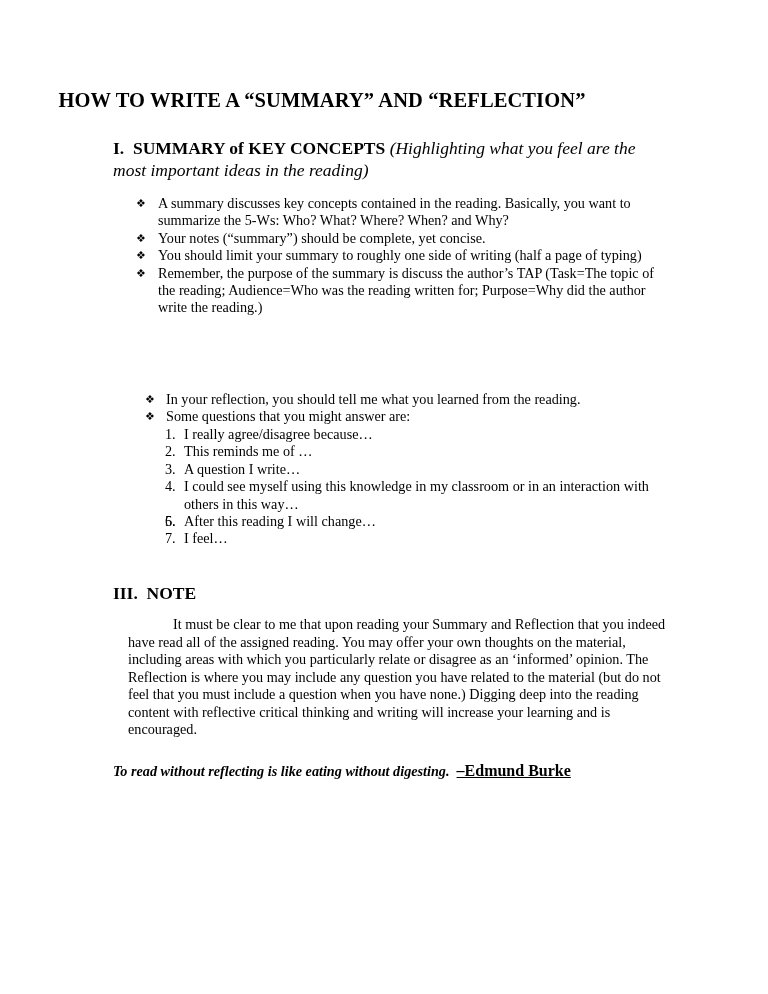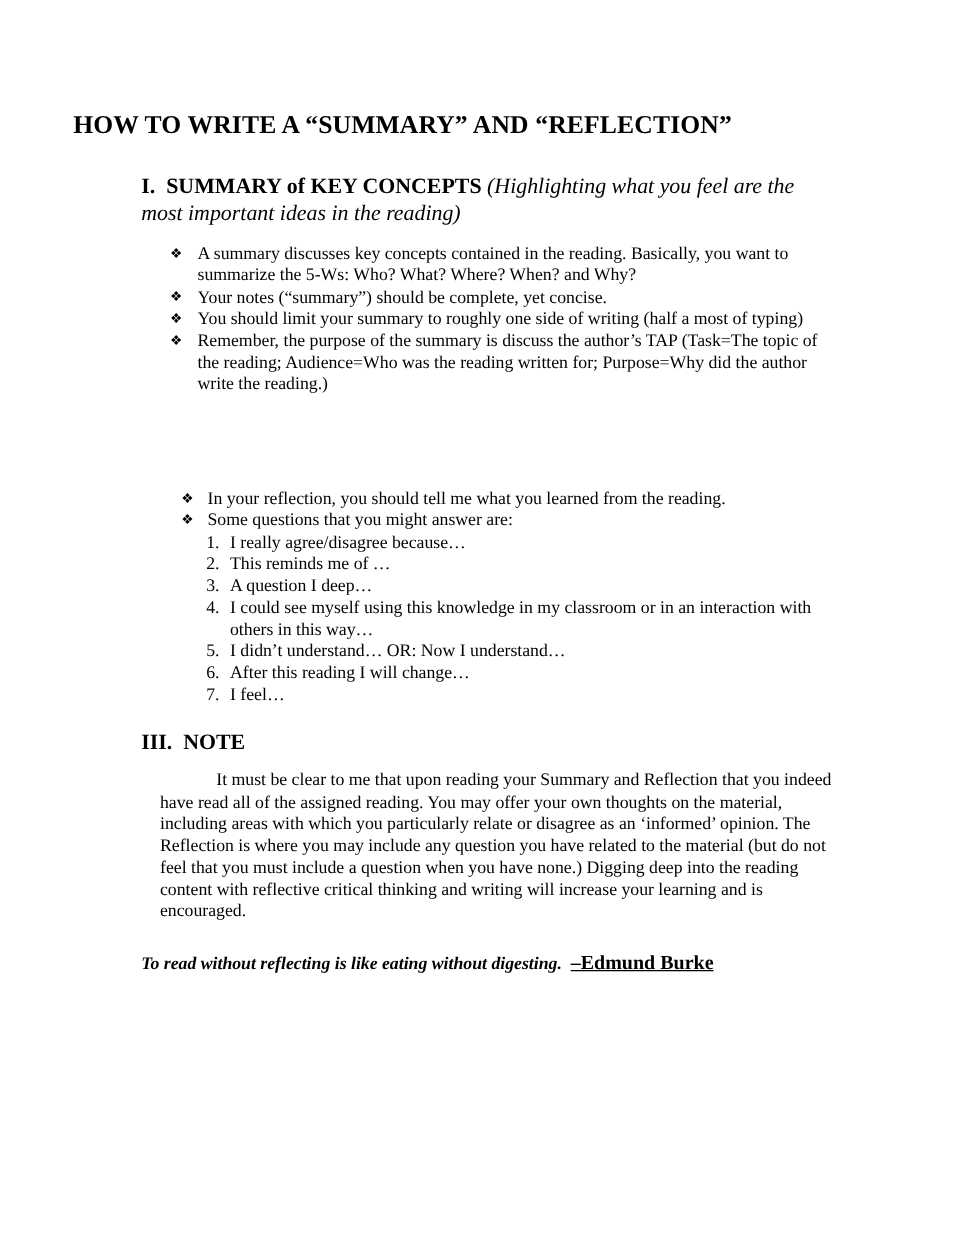--- a/index.html
+++ b/index.html
@@ -33,36 +33,36 @@
 
   <div class="sec-head" style="top:137px;">
     <span class="num">I.</span>&nbsp;
     <span class="lbl">SUMMARY of KEY CONCEPTS</span>
     <span class="sub">(Highlighting what you feel are the most important ideas in the reading)</span>
   </div>
 
   <ul class="bul" style="left:158px; top:195px; width:500px;">
     <li><span class="g" style="left:-22px;">❖</span><span>A summary discusses key concepts contained in the reading.  Basically, you want to summarize the 5-Ws:  Who? What? Where? When? and Why?</span></li>
     <li><span class="g" style="left:-22px;">❖</span><span>Your notes (“summary”) should be complete, yet concise.</span></li>
-    <li><span class="g" style="left:-22px;">❖</span><span>You should limit your summary to roughly one side of writing (half a most of typing)</span></li>
+    <li><span class="g" style="left:-22px;">❖</span><span>You should limit your summary to roughly one side of writing (half a page of typing)</span></li>
     <li><span class="g" style="left:-22px;">❖</span><span>Remember, the purpose of the summary is discuss the author’s TAP (Task=The topic of the reading; Audience=Who was the reading written for; Purpose=Why did the author write the reading.)</span></li>
   </ul>
 
 
   <ul class="bul" style="left:166px; top:391px; width:495px;">
     <li><span class="g" style="left:-21px;">❖</span><span>In your reflection, you should tell me what you learned from the reading.</span></li>
     <li><span class="g" style="left:-21px;">❖</span><span>Some questions that you might answer are:</span></li>
   </ul>
 
   <ol class="num" style="left:165px; top:426px; width:495px;">
     <li><span class="n">1.</span><span>I really agree/disagree because…</span></li>
     <li><span class="n">2.</span><span>This reminds me of …</span></li>
-    <li><span class="n">3.</span><span>A question I deep…</span></li>
+    <li><span class="n">3.</span><span>A question I write…</span></li>
     <li><span class="n">4.</span><span>I could see myself using this knowledge in my classroom or in an interaction with others in this way…</span></li>
-    <li><span class="n">5.</span><span>I didn’t understand… OR:  Now I understand…</span></li>
+    <li><span class="n">5.</span></li>
     <li><span class="n">6.</span><span>After this reading I will change…</span></li>
     <li><span class="n">7.</span><span>I feel…</span></li>
   </ol>
 
   <div class="sec-head" style="top:582px;">
     <span class="num">III.</span>&nbsp;
     <span class="lbl">NOTE</span>
   </div>
 
   <p class="note-body"><span class="indent"></span><span>It must be clear to me that upon reading your Summary and Reflection that you indeed have read all of the assigned reading.  You may offer your own thoughts on the material, including areas with which you particularly relate or disagree as an ‘informed’ opinion.  The Reflection is where you may include any question you have related to the material (but do not feel that you must include a question when you have none.)  Digging deep into the reading content with reflective critical thinking and writing will increase your learning and is encouraged.</span></p>

